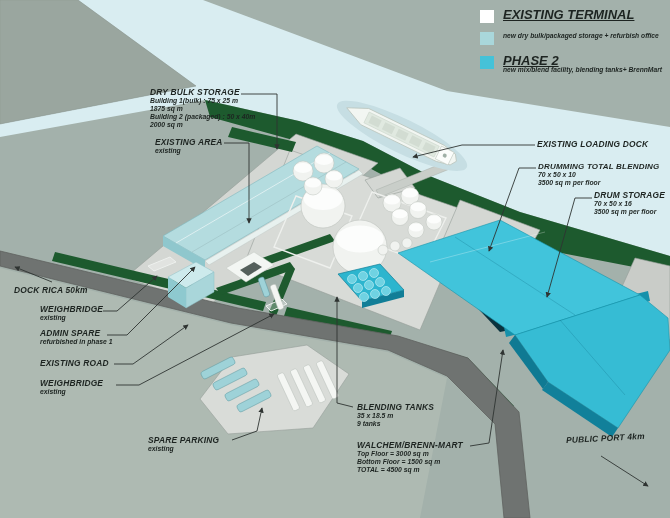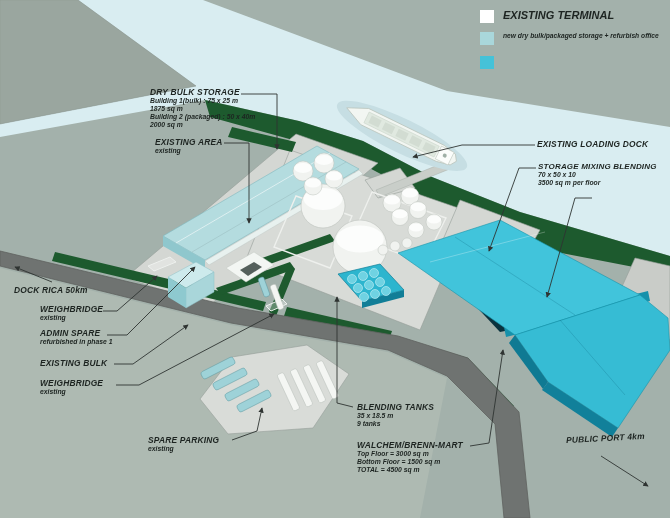--- a/index.html
+++ b/index.html
@@ -9,21 +9,21 @@
   .labels{position:absolute;left:0;top:0;width:670px;height:478px;pointer-events:none;}
   .callout{position:absolute;color:#1d2421;font-style:italic;font-weight:bold;}
   .callout .t{font-size:8.4px;letter-spacing:.2px;white-space:nowrap;line-height:9px;}
   .callout .l{font-size:6.8px;white-space:nowrap;line-height:8px;}
   .legend{position:absolute;left:480px;top:10px;color:#1d2421;font-style:italic;font-weight:bold;}
   .lrow{position:absolute;left:0;display:flex;align-items:flex-start;}
   .sw{width:14px;height:13px;margin-right:9px;flex:0 0 auto;}
   .sw-white{background:#ffffff;}
   .sw-p1{background:#a9d7db;}
   .sw-p2{background:#45c2d8;}
-  .ltitle{font-size:11px;line-height:10px;white-space:nowrap;}
+  .ltitle{font-size:13px;line-height:10px;white-space:nowrap;text-decoration:underline;}
   .lsub{font-size:6.7px;line-height:8px;white-space:nowrap;}
   .rot{transform:rotate(-3deg);}
 </style>
 </head>
 <body>
 
 <div class="stage">
 
 <svg width="670" height="518" viewBox="0 0 670 518">
   <defs>
@@ -233,20 +233,24 @@
     <span class="ltitle">EXISTING TERMINAL</span>
   </div>
   <div class="lrow" style="top:22px">
     <span class="sw sw-p1"></span>
     <span>
       <span class="lsub" style="display:block">new dry bulk/packaged storage + refurbish office</span>
     </span>
   </div>
   <div class="lrow" style="top:46px">
     <span class="sw sw-p2"></span>
+    <span>
+      <span class="ltitle" style="display:block">PHASE 2</span>
+      <span class="lsub" style="display:block">new mix/blend facility, blending tanks+ BrennMart</span>
+    </span>
   </div>
 </div>
 
 <div class="labels">
 
   <div class="callout" style="left:150px;top:88px">
     <div class="t">DRY BULK STORAGE</div>
     <div class="l">Building 1(bulk) : 75 x 25 m</div>
     <div class="l">1875 sq m</div>
     <div class="l">Building 2 (packaged) : 50 x 40m</div>
@@ -256,42 +260,47 @@
   <div class="callout" style="left:155px;top:138px">
     <div class="t">EXISTING AREA</div>
     <div class="l">existing</div>
   </div>
 
   <div class="callout" style="left:537px;top:140px">
     <div class="t">EXISTING LOADING DOCK</div>
   </div>
 
   <div class="callout" style="left:538px;top:162px">
-    <div class="t" style="font-size:8px">STORAGE MIXING BLENDING</div>
+    <div class="t" style="font-size:8px">DRUMMING TOTAL BLENDING</div>
     <div class="l">70 x 50 x 10</div>
     <div class="l">3500 sq m per floor</div>
   </div>
 
+  <div class="callout" style="left:594px;top:191px">
+    <div class="t">DRUM STORAGE</div>
+    <div class="l">70 x 50 x 16</div>
+    <div class="l">3500 sq m per floor</div>
+  </div>
 
   <div class="callout" style="left:14px;top:286px">
     <div class="t">DOCK RICA 50km</div>
   </div>
 
   <div class="callout" style="left:40px;top:305px">
     <div class="t">WEIGHBRIDGE</div>
     <div class="l">existing</div>
   </div>
 
   <div class="callout" style="left:40px;top:329px">
     <div class="t">ADMIN SPARE</div>
     <div class="l">refurbished in phase 1</div>
   </div>
 
   <div class="callout" style="left:40px;top:359px">
-    <div class="t">EXISTING BULK</div>
+    <div class="t">EXISTING ROAD</div>
   </div>
 
   <div class="callout" style="left:40px;top:379px">
     <div class="t">WEIGHBRIDGE</div>
     <div class="l">existing</div>
   </div>
 
   <div class="callout" style="left:148px;top:436px">
     <div class="t">SPARE PARKING</div>
     <div class="l">existing</div>

